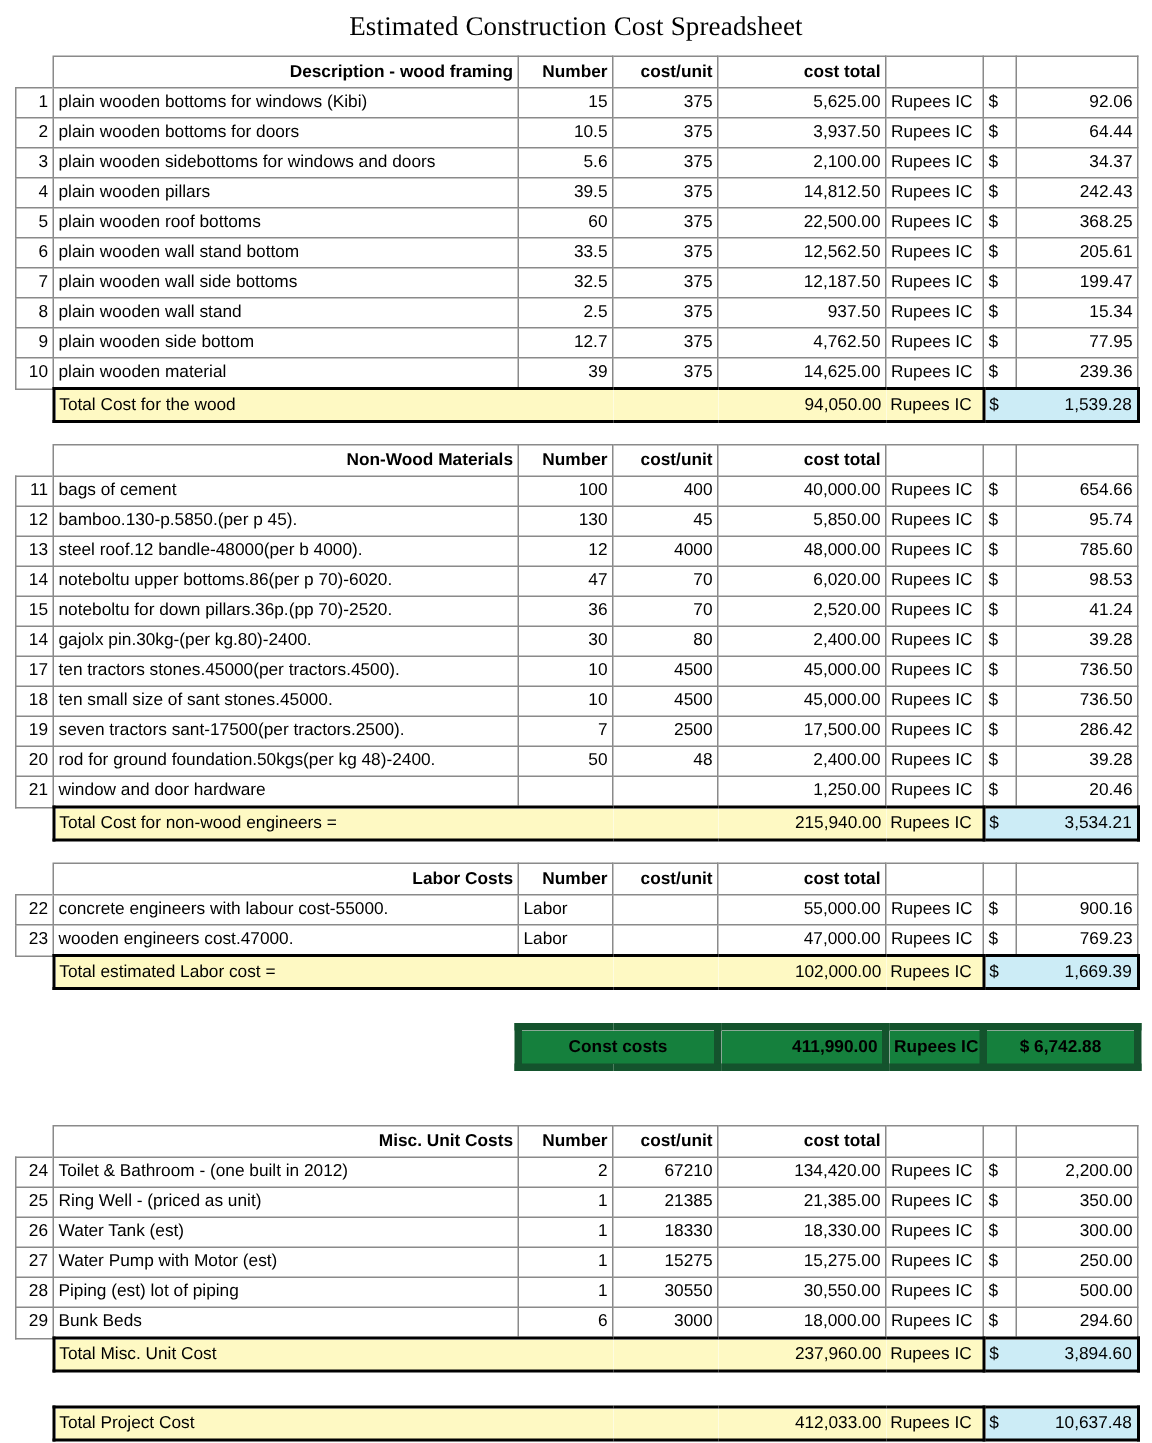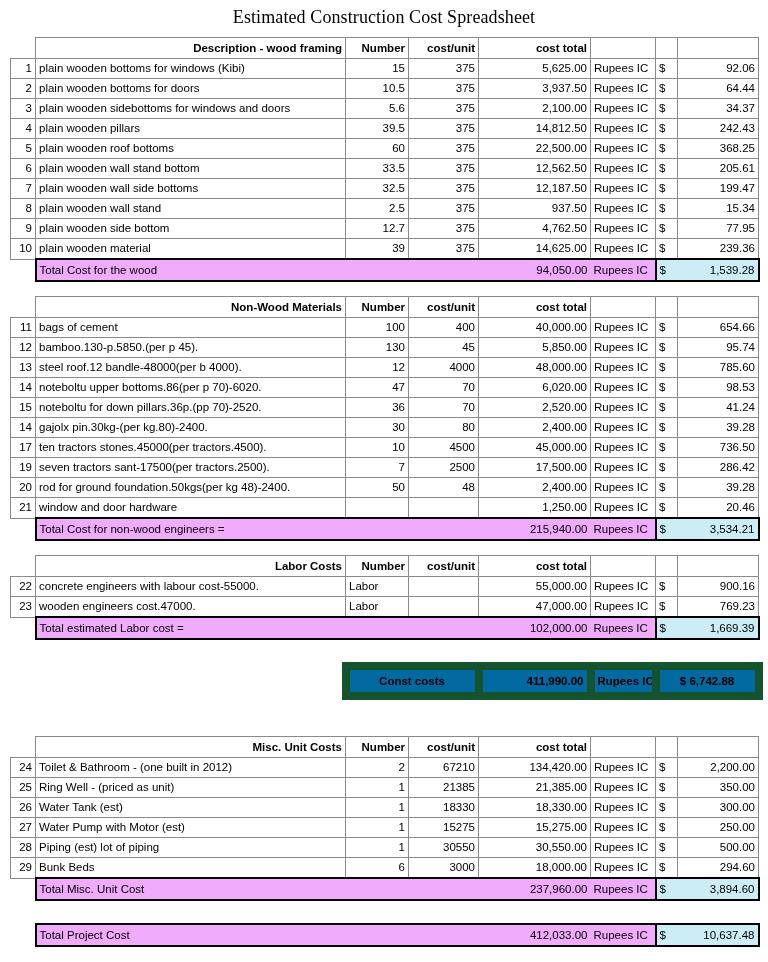--- a/index.html
+++ b/index.html
@@ -67,21 +67,21 @@
   }
   tr.section-head td.blank-corner {
     border-left: none;
     border-top: none;
     border-bottom: none;
     border-right: 1px solid #8a8a8a;
   }
 
   
   tr.total-row td {
-    background: #f0abfc;
+    background: #fef9c3;
     font-weight: normal;
     border-top: 2px solid #000000;
     border-bottom: 2px solid #000000;
     border-left: none;
     border-right: none;
     height: 20px;
   }
   tr.total-row td.t-first {
     border-left: 2px solid #000000;
   }
@@ -106,24 +106,24 @@
     border: none;
     background: #ffffff;
     height: 14px;
     padding: 0;
   }
   tr.gap-sm td { height: 8px; }
   tr.gap-lg td { height: 22px; }
 
   
   tr.const-row td {
-    border: 8px solid #14532d;
+    border: 5px solid #14532d;
     font-weight: bold;
     height: 22px;
-    background: #0369a1;
+    background: #15803d;
   }
   tr.const-row td.void {
     border: none;
     background: #ffffff;
   }
 </style>
 </head>
 <body>
 
 <h1 class="page-title">Estimated Construction Cost Spreadsheet</h1>
@@ -337,20 +337,30 @@
         <td class="n">17</td>
         <td class="l">ten tractors stones.45000(per tractors.4500).</td>
         <td class="n">10</td>
         <td class="n">4500</td>
         <td class="n">45,000.00</td>
         <td class="l">Rupees IC</td>
         <td class="l">$</td>
         <td class="n">736.50</td>
       </tr>
       <tr>
+        <td class="n">18</td>
+        <td class="l">ten small size of sant stones.45000.</td>
+        <td class="n">10</td>
+        <td class="n">4500</td>
+        <td class="n">45,000.00</td>
+        <td class="l">Rupees IC</td>
+        <td class="l">$</td>
+        <td class="n">736.50</td>
+      </tr>
+      <tr>
         <td class="n">19</td>
         <td class="l">seven tractors sant-17500(per tractors.2500).</td>
         <td class="n">7</td>
         <td class="n">2500</td>
         <td class="n">17,500.00</td>
         <td class="l">Rupees IC</td>
         <td class="l">$</td>
         <td class="n">286.42</td>
       </tr>
       <tr>

